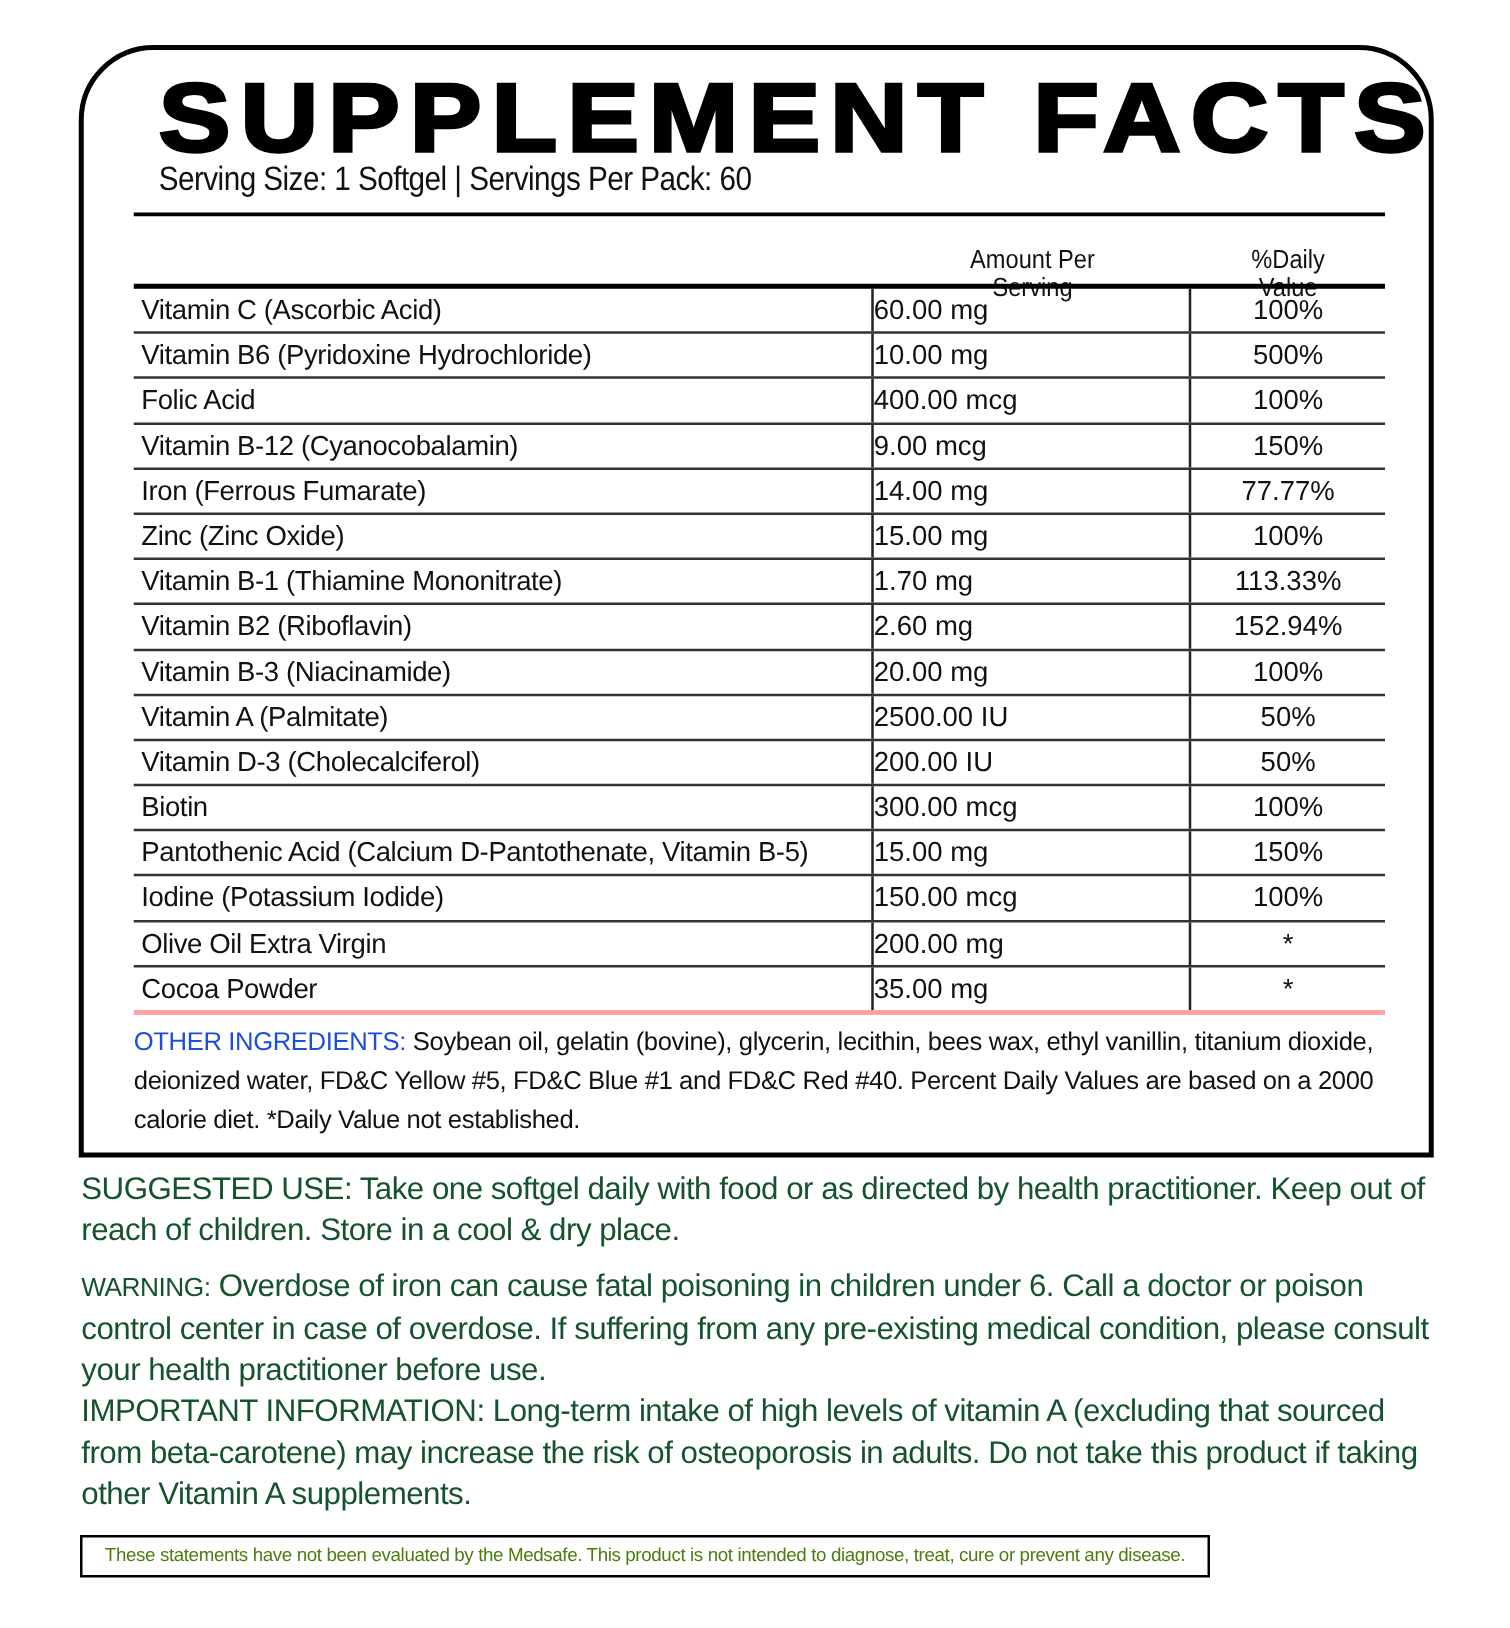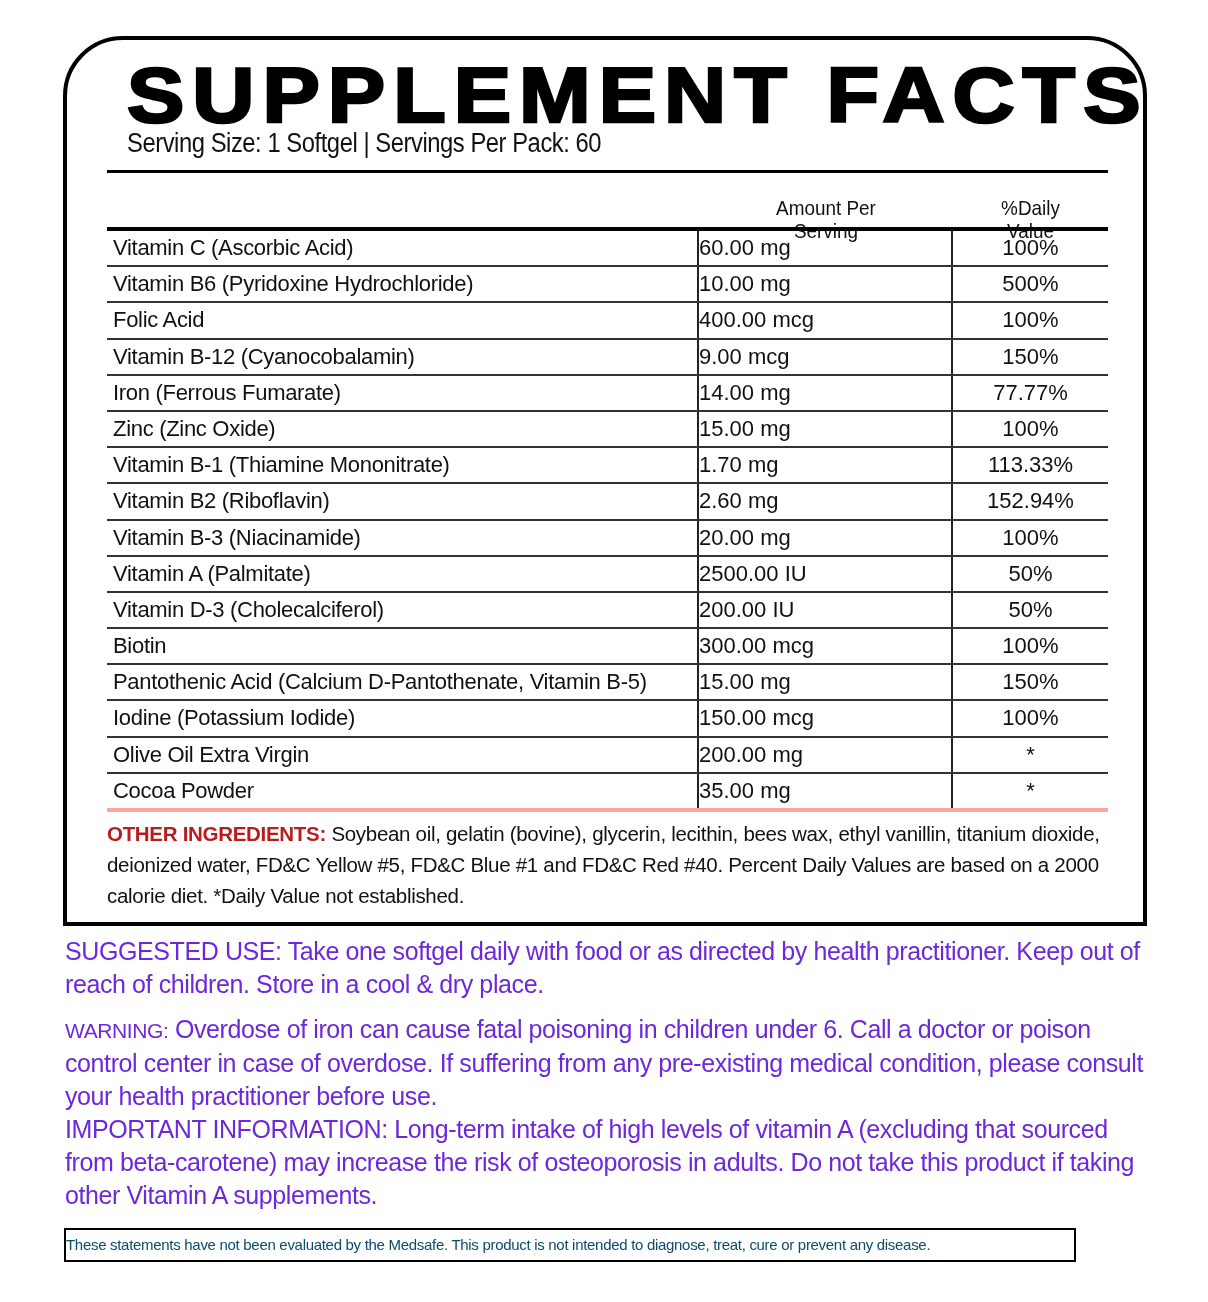--- a/index.html
+++ b/index.html
@@ -42,32 +42,32 @@
   }
   .row:last-child { border-bottom: 4px solid #fca5a5; height: 38px; }
   .cell { box-sizing: border-box; font-size: 22px; line-height: 34px; color: #111; white-space: nowrap; overflow: visible; }
   .cell.name { width: 592px; padding-left: 6px; border-right: 2px solid #222; letter-spacing: -0.3px; }
   .cell.amount { width: 254px; border-right: 2px solid #222; }
   .cell.dv { width: 155px; text-align: center; }
   .other {
     position: absolute; left: 40px; top: 778px; width: 1010px;
     font-size: 20.5px; line-height: 31px; color: #111; letter-spacing: -0.3px;
   }
-  .label-strong { font-weight: bold; color: #b91c1c; }
+  .label-strong { font-weight: normal; color: #1d4ed8; }
   .section {
-    position: absolute; left: 65px; width: 1090px; font-size: 25px; line-height: 33px; color: #6d28d9;
+    position: absolute; left: 65px; width: 1090px; font-size: 25px; line-height: 33px; color: #14532d;
     letter-spacing: -0.4px;
   }
   .suggested { top: 935px; }
   .warning { top: 1013px; }
   .warn-label { font-size: 21px; }
   .disclaimer {
-    position: absolute; left: 64px; top: 1228px; width: 1012px; height: 34px;
-    border: 2px solid #000; box-sizing: border-box; text-align: left;
-    font-size: 15px; line-height: 30px; color: #0c4a6e; letter-spacing: -0.3px; white-space: nowrap;
+    position: absolute; left: 64px; top: 1228px; width: 904px; height: 34px;
+    border: 2px solid #000; box-sizing: border-box; text-align: center;
+    font-size: 15px; line-height: 30px; color: #4d7c0f; letter-spacing: -0.3px; white-space: nowrap;
   }
 </style>
 </head>
 <body>
 
 <div class="facts-box">
   <div class="title">SUPPLEMENT FACTS</div>
   <div class="serving">Serving Size: 1 Softgel | Servings Per Pack: 60</div>
   <div class="rule-top"></div>
 

